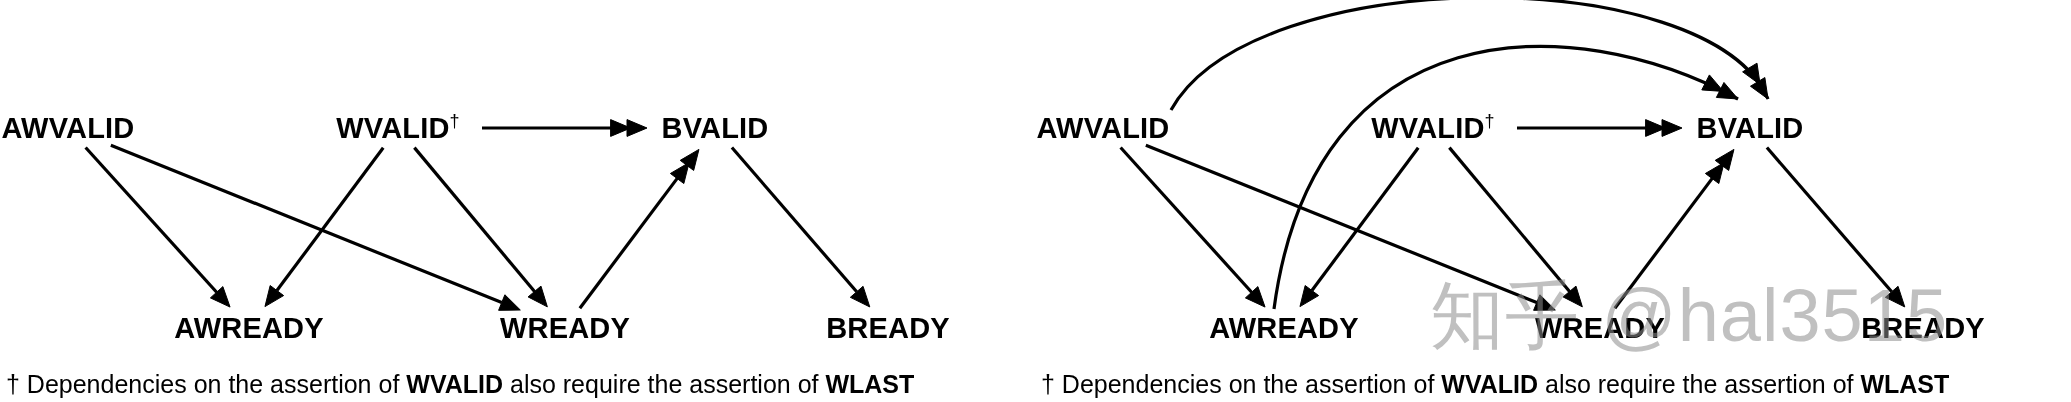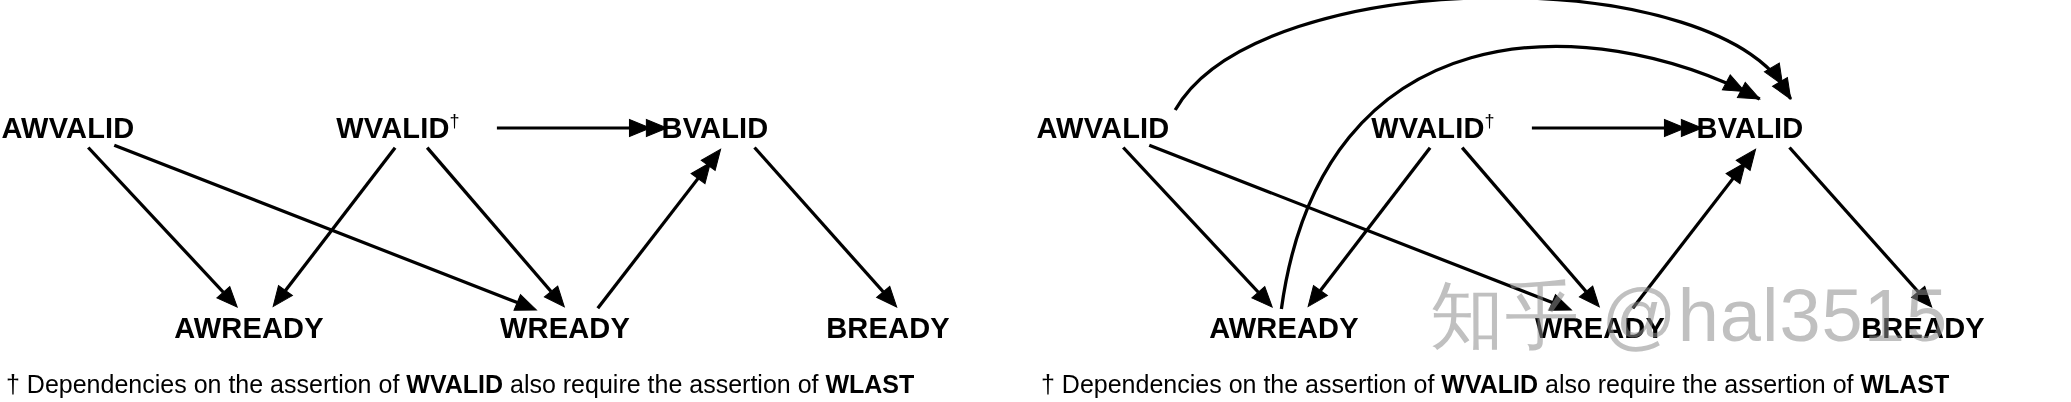--- a/index.html
+++ b/index.html
@@ -1,20 +1,20 @@
 <!DOCTYPE html>
 <html><head>
 <meta charset="utf-8">
 <style>
   html,body{margin:0;padding:0;background:#ffffff;}
   body{width:2071px;height:402px;overflow:hidden;
        font-family:"Liberation Sans","DejaVu Sans",sans-serif;color:#000;}
   #root{position:relative;width:2071px;height:402px;}
 
-  .panel{position:absolute;top:0;height:402px;padding-left:32px;}
+  .panel{position:absolute;top:0;height:402px;}
   #panel-left{left:0;width:1035px;}
   #panel-right{left:1035px;width:1036px;}
 
   .graph{position:absolute;left:0;top:0;width:100%;height:352px;}
   .graph svg{position:absolute;left:0;top:0;width:100%;height:100%;overflow:visible;}
 
   .node{position:absolute;transform:translate(-50%,-50%);
         font-size:29px;font-weight:bold;letter-spacing:.2px;white-space:nowrap;
         line-height:1;}
   .node sup{font-size:18px;font-weight:normal;vertical-align:super;line-height:0;}

